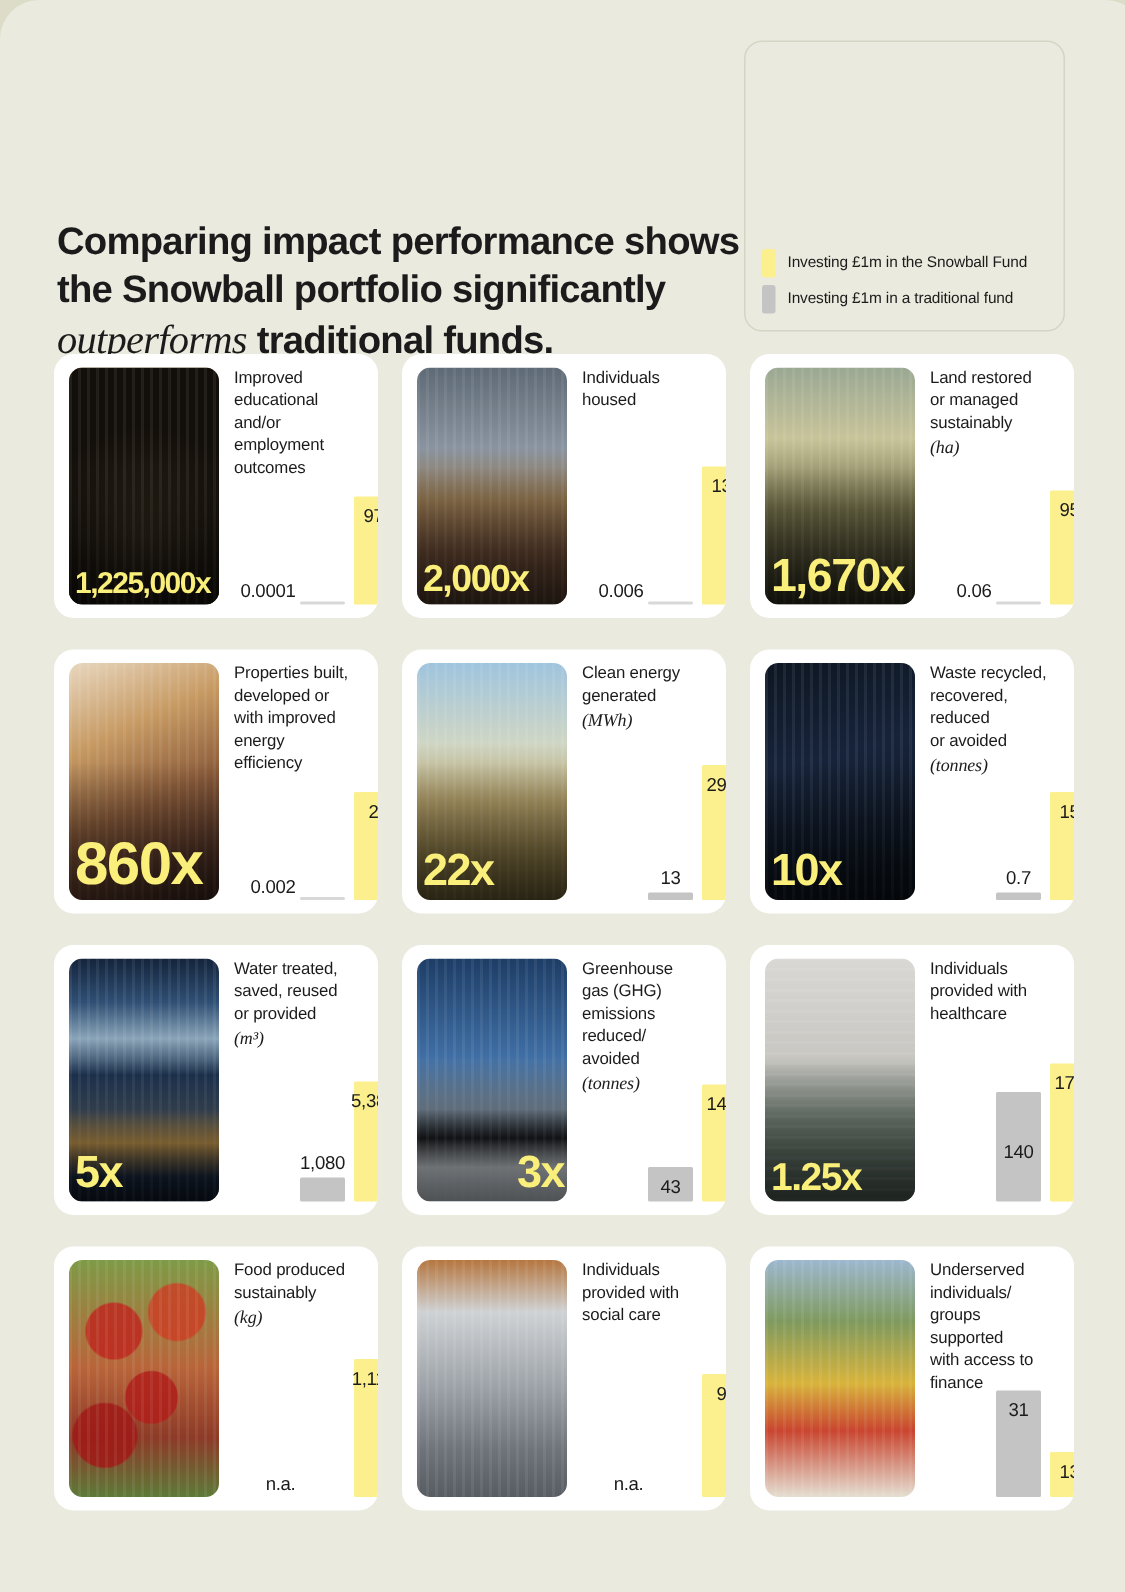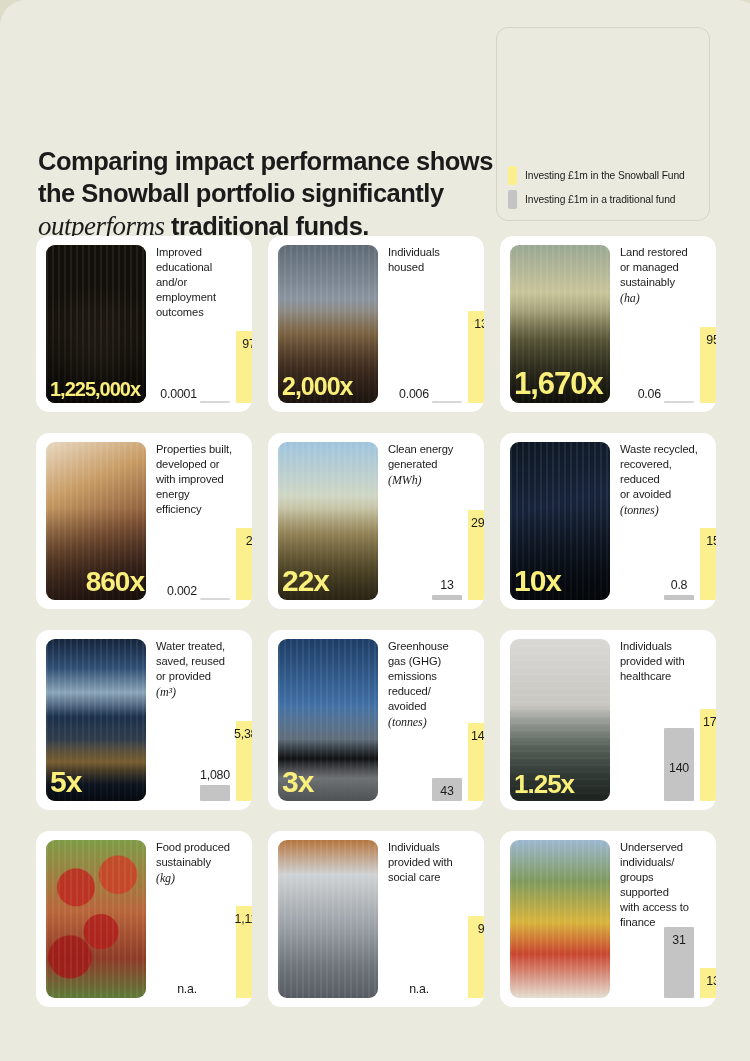--- a/index.html
+++ b/index.html
@@ -219,21 +219,21 @@
           </div>
         </div>
       </div>
       <div class="card">
         <div class="card-inner">
           <div class="photo">
             <div class="ph-grad p-grad-insul">
               <div class="ph-texture"></div>
             </div>
             <div class="scrim"></div>
-            <div class="mult" style="font-size: 28px; text-align: right;">860x</div>
+            <div class="mult" style="font-size: 40px;">860x</div>
           </div>
           <div class="label"><span>Properties built,</span><br><span>developed or</span><br><span>with improved</span><br><span>energy</span><br><span>efficiency</span><br></div>
           <div class="chart">
             <div class="bar-wrap" style="left: 44px; width: 30px;">
               <div class="bar hair" style="height: 2px;"></div>
               <span class="vlabel left-out">0.002</span>
             </div>
             <div class="bar-wrap" style="left: 80px; width: 26px;">
               <div class="bar yellow" style="height: 72px;">
                 <span class="vlabel inside">2</span>
@@ -271,21 +271,21 @@
             <div class="ph-grad p-grad-waste">
               <div class="ph-texture"></div>
             </div>
             <div class="scrim"></div>
             <div class="mult" style="font-size: 30px;">10x</div>
           </div>
           <div class="label"><span>Waste recycled,</span><br><span>recovered,</span><br><span>reduced</span><br><span>or avoided</span><br><span class="unit">(tonnes)</span></div>
           <div class="chart">
             <div class="bar-wrap" style="left: 44px; width: 30px;">
               <div class="bar grey" style="height: 5px;"></div>
-              <span class="vlabel above">0.8</span>
+              <span class="vlabel above">0.7</span>
             </div>
             <div class="bar-wrap" style="left: 80px; width: 26px;">
               <div class="bar yellow" style="height: 72px;">
                 <span class="vlabel inside">15</span>
               </div>
             </div>
           </div>
         </div>
       </div>
       <div class="card">
@@ -311,21 +311,21 @@
           </div>
         </div>
       </div>
       <div class="card">
         <div class="card-inner">
           <div class="photo">
             <div class="ph-grad p-grad-ghg">
               <div class="ph-texture"></div>
             </div>
             <div class="scrim"></div>
-            <div class="mult" style="font-size: 30px;">3x</div>
+            <div class="mult" style="font-size: 30px; text-align: right;">3x</div>
           </div>
           <div class="label"><span>Greenhouse</span><br><span>gas (GHG)</span><br><span>emissions</span><br><span>reduced/</span><br><span>avoided</span><br><span class="unit">(tonnes)</span></div>
           <div class="chart">
             <div class="bar-wrap" style="left: 44px; width: 30px;">
               <div class="bar grey" style="height: 23px;">
                 <span class="vlabel inside">43</span>
               </div>
             </div>
             <div class="bar-wrap" style="left: 80px; width: 26px;">
               <div class="bar yellow" style="height: 78px;">

